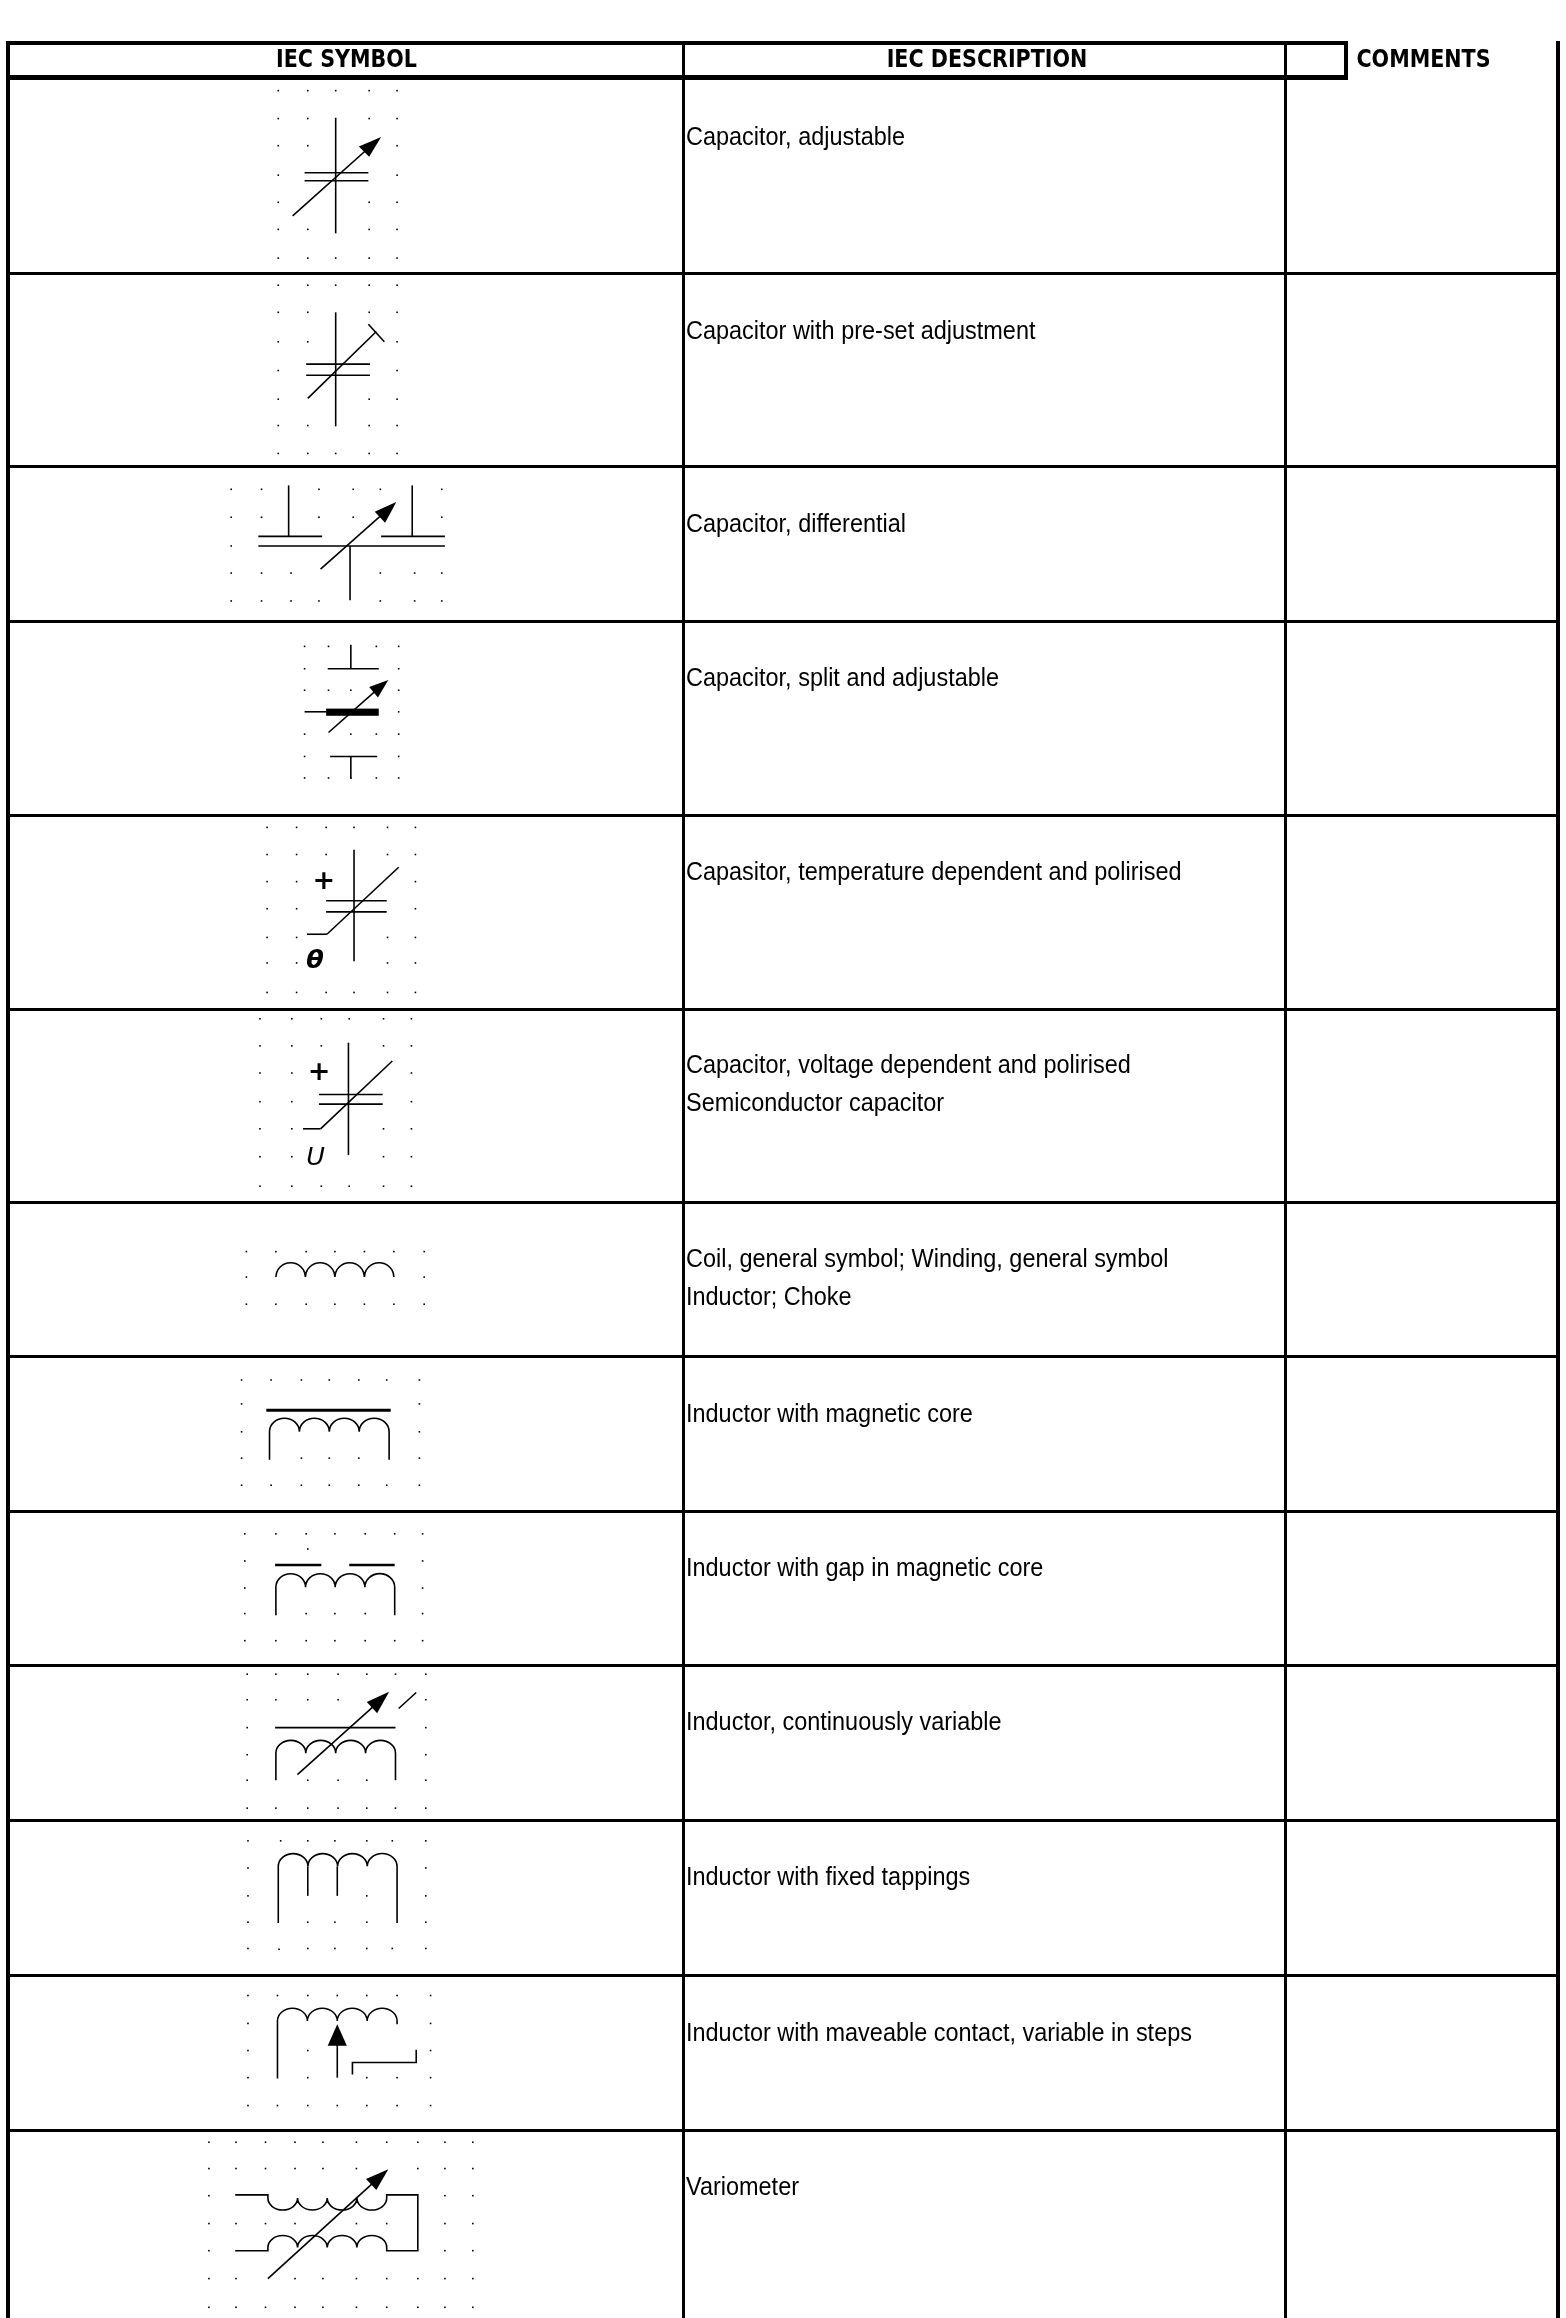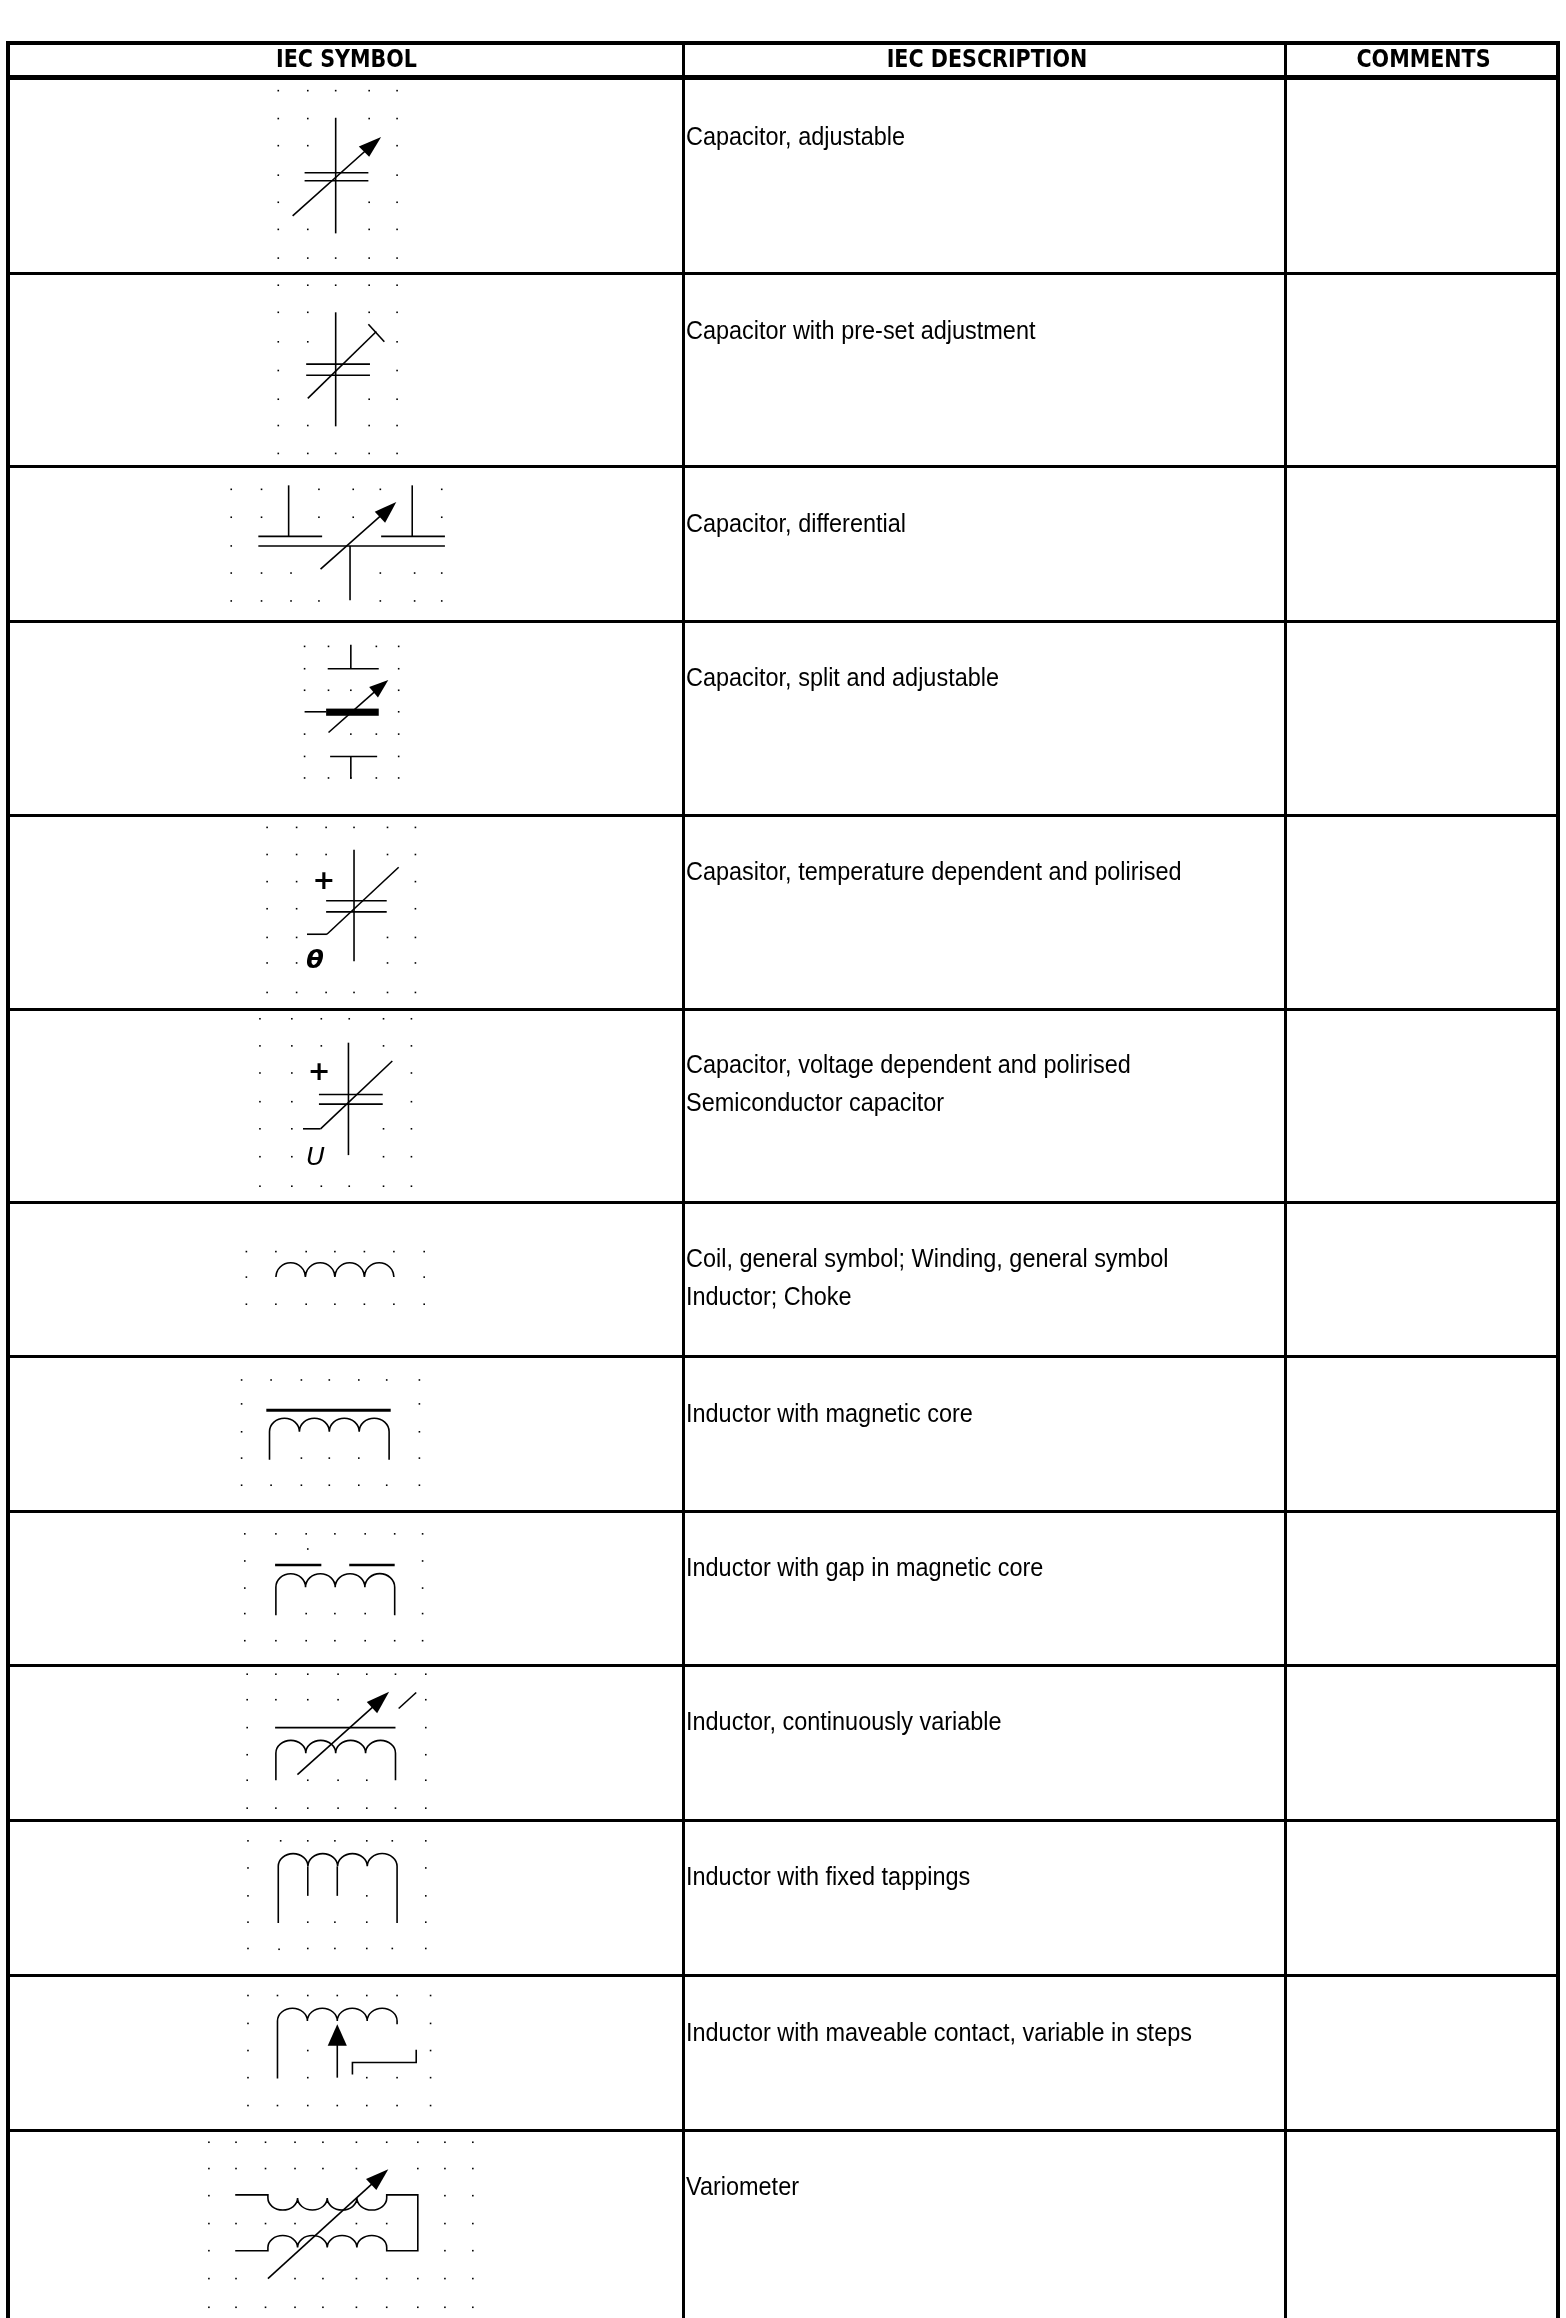--- a/index.html
+++ b/index.html
@@ -1,19 +1,19 @@
 <!DOCTYPE html>
 <html style="font-size:12.8px"><head>
 <meta charset="utf-8">
 <style>
   html, body { margin:0; padding:0; background:#ffffff; }
   body { width:1566px; height:2319px; position:relative; overflow:hidden;
          font-family:"Liberation Sans", sans-serif; color:#000; }
   .table { position:absolute; left:6.4px; top:41px; width:1554px; }
-  .hdr { position:absolute; left:0; top:0; width:1554px; height:39px;
+  .hdr { position:absolute; left:0; top:0; width:1342px; height:39px;
          border-top:4.8px solid #000; border-bottom:5.6px solid #000;
          border-left:4px solid #000; border-right:4px solid #000; box-sizing:border-box; }
   .hcell { position:absolute; top:0; height:29px; line-height:29px; text-align:center;
            font-family:"DejaVu Sans", sans-serif; font-weight:bold; font-size:24px;
            transform:scaleX(0.86); transform-origin:center; }
   .vline { position:absolute; background:#000; }
   .rowline { position:absolute; left:0; width:1554px; height:3.2px; background:#000; }
   .desc { position:absolute; left:680px; font-family:"Liberation Sans", sans-serif;
           font-size:25.5px; line-height:38px; white-space:pre; transform:scaleX(0.92);
           transform-origin:left top; }

